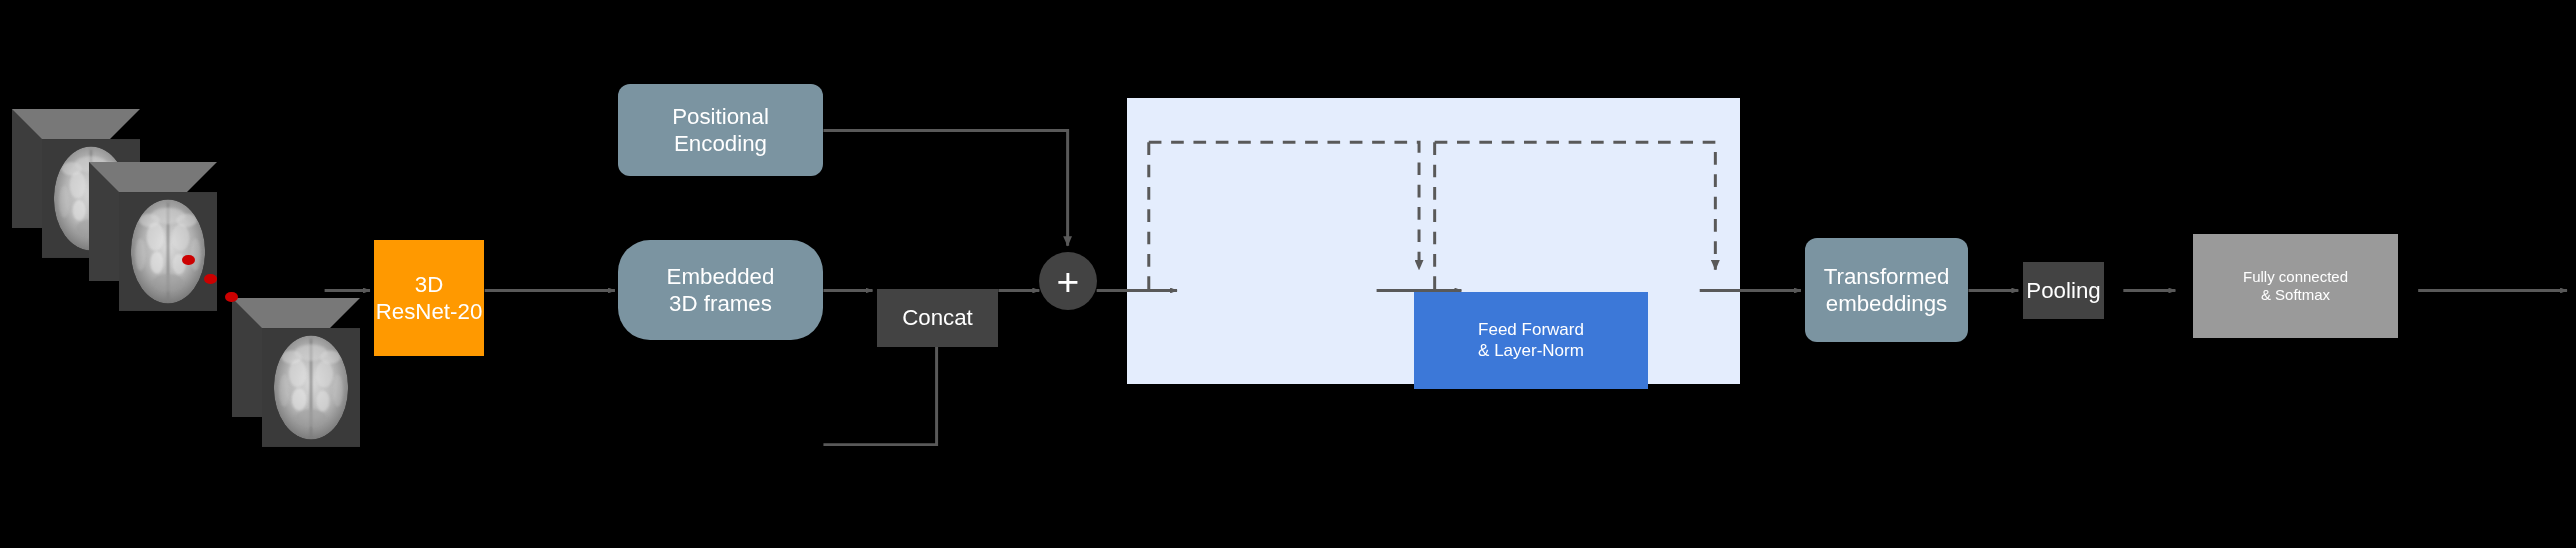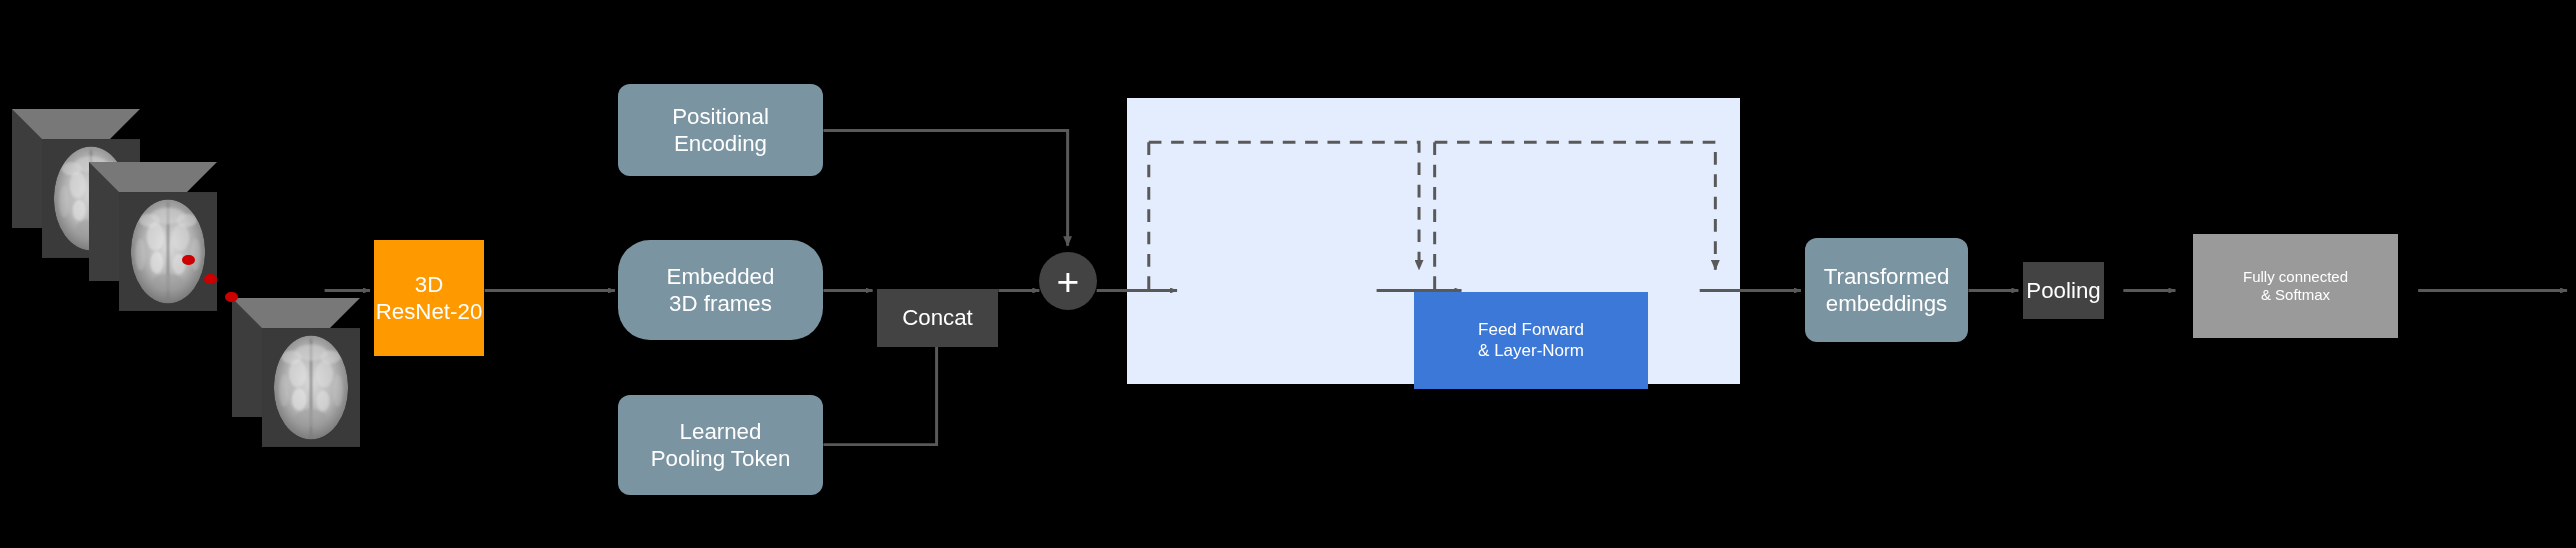--- a/index.html
+++ b/index.html
@@ -215,24 +215,20 @@
   <div class="node n-slate" style="left:618px;top:84px;width:205px;height:92px;font-size:22.3px;">
     <span>Positional
 Encoding</span>
   </div>
 
   <div class="node n-slate" style="left:618px;top:240px;width:205px;height:100px;font-size:22.3px;border-radius:32px;">
     <span>Embedded
 3D frames</span>
   </div>
 
-  <div class="node n-slate" style="left:618px;top:395px;width:205px;height:100px;font-size:22.3px;">
-    <span>Learned
-Pooling Token</span>
-  </div>
 
   <div class="node n-dark" style="left:877px;top:261px;width:121px;height:58px;font-size:22.3px;margin-top:28px;">
     <span>Concat</span>
   </div>
 
   <div class="plus" style="left:1039px;top:252px;width:58px;height:58px;">
     <span>+</span>
   </div>
 
 

